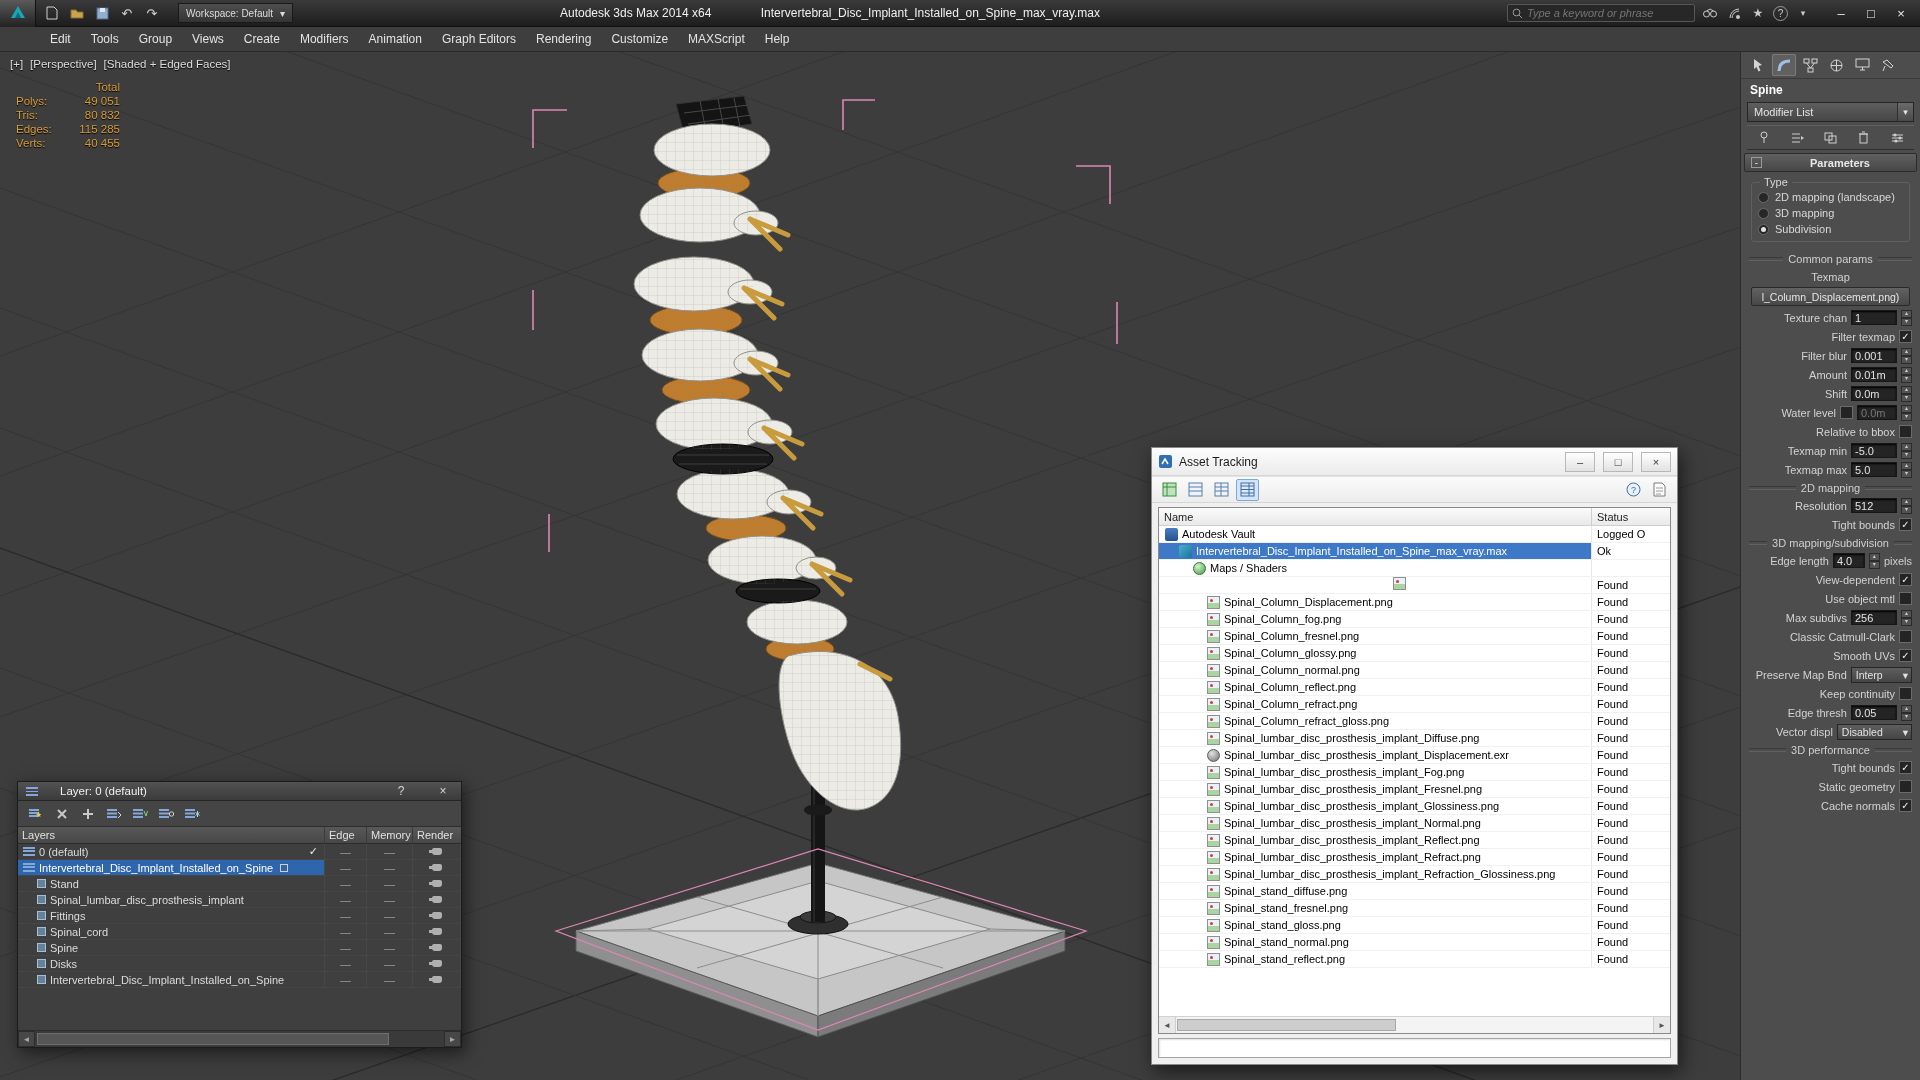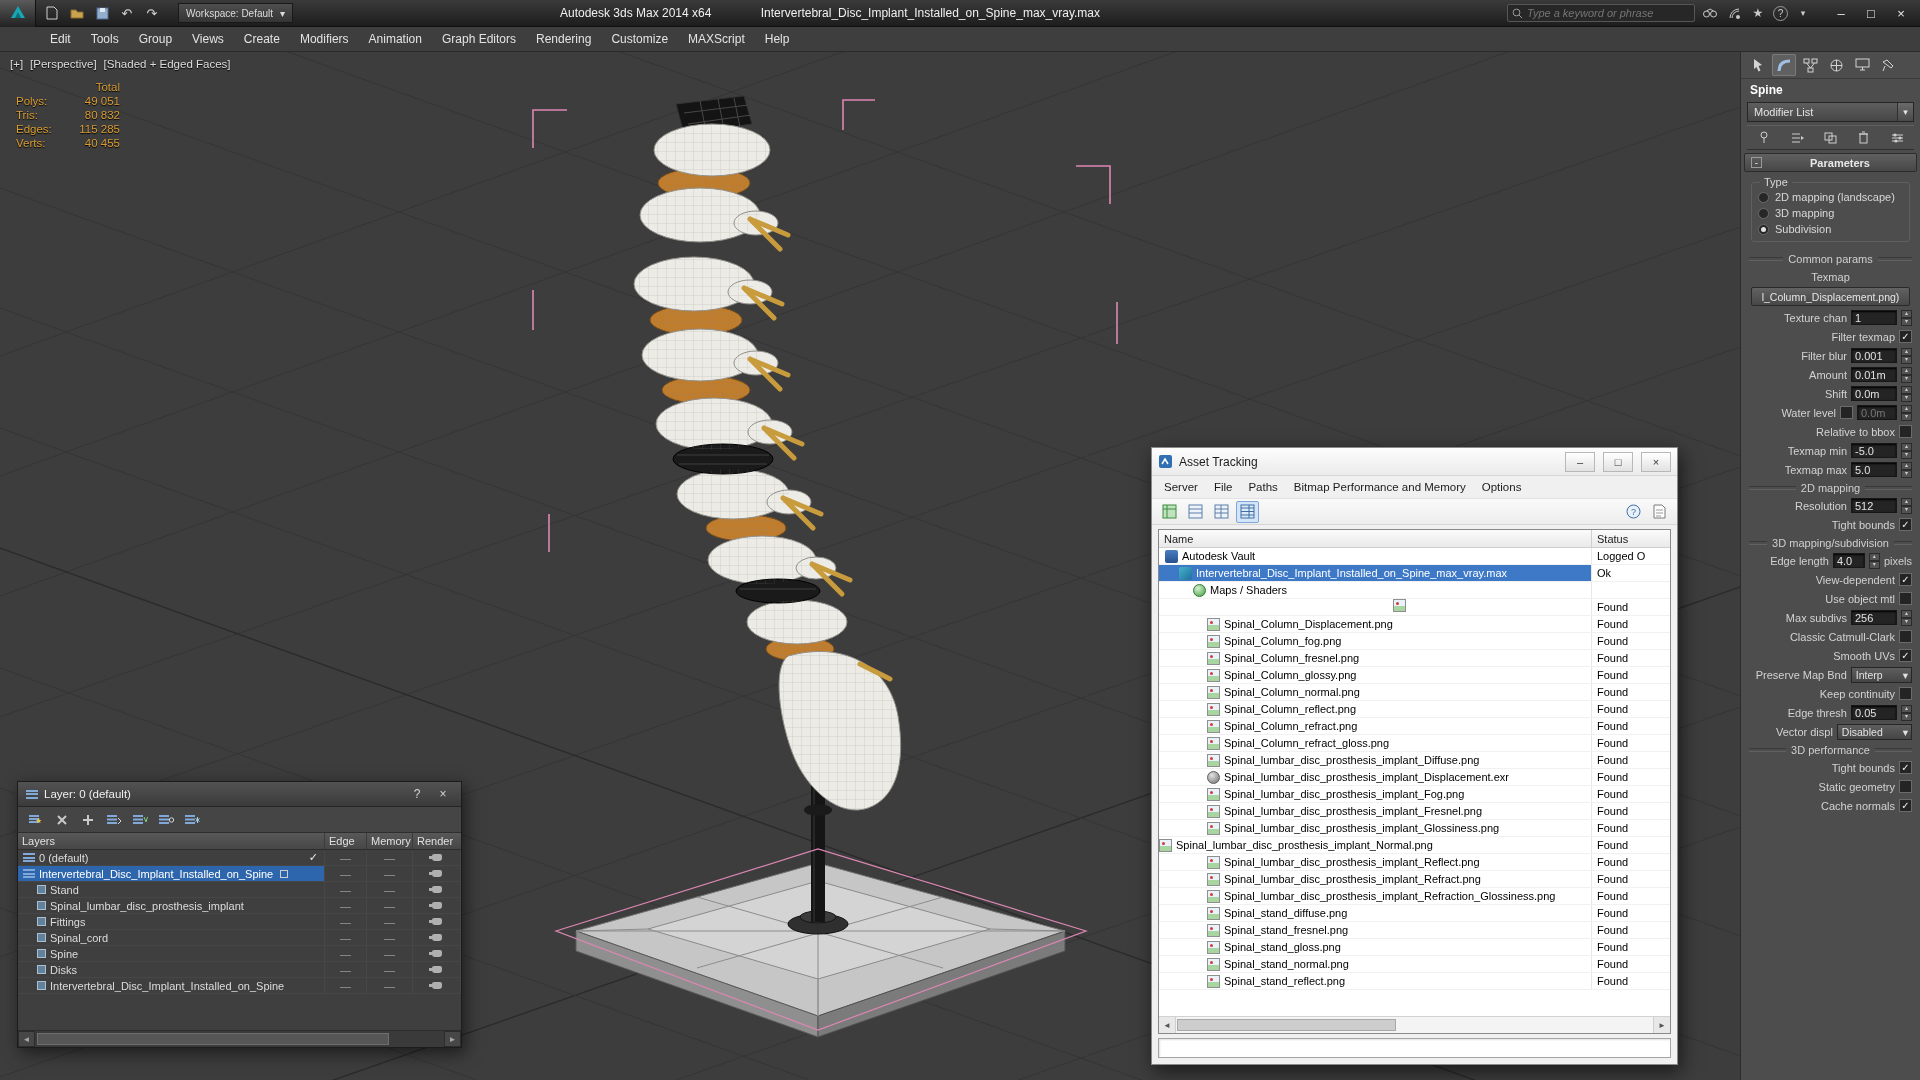--- a/index.html
+++ b/index.html
@@ -74,21 +74,21 @@
   .pfield.disabled{color:#777;}
   .spinner{width:11px;height:16px;display:flex;flex-direction:column;}
   .spinner i{flex:1;background:#525252;border:1px solid #2b2b2b;font-style:normal;font-size:6px;line-height:5px;color:#ccc;display:flex;align-items:center;justify-content:center;}
   .cbox{width:13px;height:13px;background:#242424;border:1px solid #6b6b6b;display:flex;align-items:center;justify-content:center;font-size:10px;line-height:10px;color:#ededed;flex:0 0 auto;}
   .pbutton{height:19px;background:linear-gradient(#626262,#474747);border:1px solid #2a2a2a;border-radius:2px;display:flex;align-items:center;justify-content:center;margin:1px 2px 2px;font-size:10.5px;color:#e6e6e6;overflow:hidden;white-space:nowrap;}
   .pdrop{height:16px;min-width:54px;background:linear-gradient(#5e5e5e,#454545);border:1px solid #262626;display:flex;align-items:center;justify-content:space-between;gap:20px;padding:0 3px 0 4px;font-size:10.5px;color:#e2e2e2;}
   .suffix{color:#cfcfcf;}
 
   
   .layerwin{position:absolute;left:17px;top:781px;width:445px;height:267px;background:#454545;border:1px solid #1c1c1c;box-shadow:3px 5px 16px rgba(0,0,0,.55);display:flex;flex-direction:column;font-size:11px;color:#d8d8d8;z-index:45;}
-  .lw-title{height:25px;background:linear-gradient(#525252,#3b3b3b);display:flex;align-items:center;padding:6px 8px;gap:6px;color:#efefef;font-size:11.5px;border-bottom:1px solid #262626;}
+  .lw-title{height:19px;background:linear-gradient(#525252,#3b3b3b);display:flex;align-items:center;padding:6px 8px;gap:22px;color:#efefef;font-size:11.5px;border-bottom:1px solid #262626;}
   .lw-title .sp{flex:1;}
   .lw-tbtn{width:20px;height:18px;display:flex;align-items:center;justify-content:center;color:#d5d5d5;font-size:12px;}
   .lw-toolbar{height:26px;display:flex;align-items:center;gap:5px;padding:0 7px;border-bottom:1px solid #2e2e2e;}
   .lw-btn{width:21px;height:19px;display:flex;align-items:center;justify-content:center;}
   .lw-head{height:17px;display:flex;background:linear-gradient(#585858,#474747);border-bottom:1px solid #2d2d2d;color:#e0e0e0;}
   .lw-head > div{display:flex;align-items:center;padding:0 4px;border-right:1px solid #3b3b3b;}
   .lc-name{flex:1;}
   .lc-hide{width:42px;}
   .lc-freeze{width:46px;}
   .lc-render{width:48px;border-right:0 !important;}
@@ -840,27 +840,20 @@
     <svg width="15" height="15" viewBox="0 0 15 15">
         <rect x="1" y="1" width="13" height="13" rx="2" fill="#2f6fb2"></rect>
         <path d="M4 10 L7 5 L10 10" fill="none" stroke="#fff" stroke-width="1.5"></path>
       </svg>
     <span>Asset Tracking</span>
     <span class="sp"></span>
     <span class="as-wbtn">–</span>
     <span class="as-wbtn">□</span>
     <span class="as-wbtn">×</span>
   </div>
-  <div class="as-menu">
-      <span>Server</span>
-      <span>File</span>
-      <span>Paths</span>
-      <span>Bitmap Performance and Memory</span>
-      <span>Options</span>
-    </div>
   <div class="as-toolbar">
     <span class="tool-btn">
       <svg width="15" height="15" viewBox="0 0 15 15">
           <rect x="1" y="1" width="13" height="13" fill="#bfe3bf" stroke="#3c8c3c"></rect>
           <path d="M1 5 H14 M5 1 V14" stroke="#3c8c3c"></path>
         </svg>
     </span>
     <span class="tool-btn">
       <svg width="15" height="15" viewBox="0 0 15 15">
           <rect x="1" y="1" width="13" height="13" fill="#eef3fa" stroke="#5a7fa8"></rect>
@@ -1013,21 +1006,21 @@
           <div class="c-status">Found</div>
         </div>
         <div class="at-row">
           <div class="c-name" style="padding-left: 48px;">
             <span class="fi fi-png"></span>
             <span>Spinal_lumbar_disc_prosthesis_implant_Glossiness.png</span>
           </div>
           <div class="c-status">Found</div>
         </div>
         <div class="at-row">
-          <div class="c-name" style=" align-items: center;">
+          <div class="c-name" style="padding-left: 48px; align-items: center;">
             <span class="fi fi-png"></span>
             <span>Spinal_lumbar_disc_prosthesis_implant_Normal.png</span>
           </div>
           <div class="c-status">Found</div>
         </div>
         <div class="at-row">
           <div class="c-name" style="padding-left: 48px;">
             <span class="fi fi-png"></span>
             <span>Spinal_lumbar_disc_prosthesis_implant_Reflect.png</span>
           </div>

